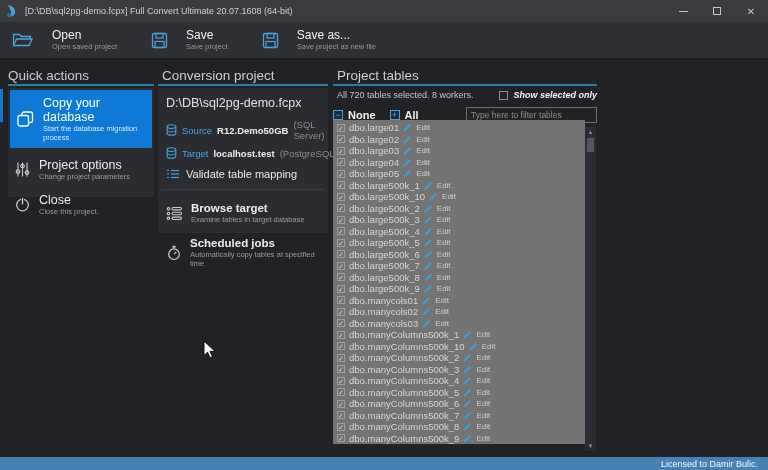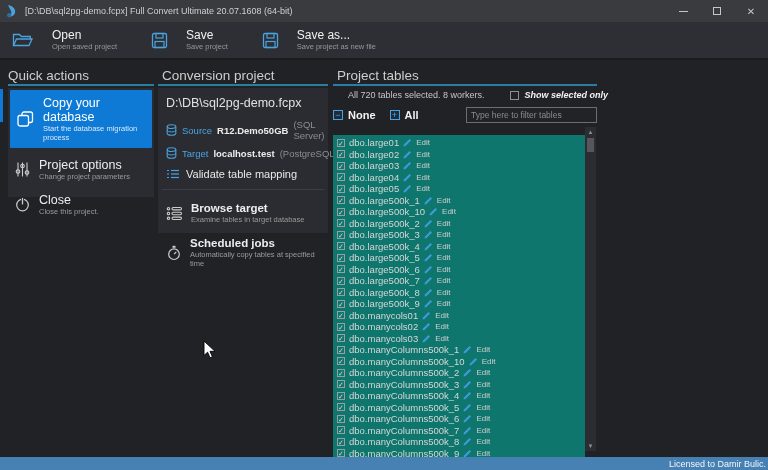--- a/index.html
+++ b/index.html
@@ -56,49 +56,49 @@
   .cp-label { color:#4aa3e0; }
   .cp-name { color:#ececec; font-weight:700; }
   .cp-type { color:#8b8d91; }
   .cp-validate { display:flex; align-items:center; gap:6px; padding:6px 0 7px 8px; font-size:11px; color:#e8e8e8; }
   .cp-divider { height:1px; background:#3d3e43; margin:2px 4px 6px 4px; }
   .cp-action { display:flex; align-items:center; gap:8px; padding:6px 0 7px 8px; }
   .cp-action .ttl { font-size:11.5px; color:#ededed; font-weight:700; line-height:13px; }
   .cp-action .sub { font-size:7.5px; color:#9a9a9a; line-height:9px; }
 
   
-  .pt-statusrow { position:absolute; left:344px; top:90px; width:264px; display:flex; align-items:center; }
+  .pt-statusrow { position:absolute; left:333px; top:90px; width:264px; display:flex; align-items:center; }
   .pt-status { font-size:9px; color:#c6c6c6; padding-left:4px; }
   .pt-show { margin-left:auto; display:flex; align-items:center; gap:5px; }
   .pt-show .lbl { font-size:9px; font-weight:700; color:#f2f2f2;font-style:italic; }
   .cbx { width:9px; height:9px; border:1px solid #8d9094; background:transparent; display:inline-block; }
 
   .pt-controls { position:absolute; left:333px; top:106px; width:264px; height:18px; display:flex; align-items:center; }
   .pt-btn { display:flex; align-items:center; gap:5px; margin-right:14px; }
   .pt-btn .lbl { font-size:11px; font-weight:700; color:#f2f2f2; }
   .mini-box { width:10px; height:10px; border:1px solid #4aa3e0; color:#4aa3e0; font-size:9px; line-height:8px; text-align:center; display:inline-block; background:#1d2b3a; }
   .pt-filter { margin-left:auto; width:131px; height:16px; background:#222327; border:1px solid #6b6d72; color:#c8c8c8; font-size:8.5px; padding:0 4px; font-family:"Liberation Sans", sans-serif; outline:none; }
   .pt-filter::placeholder { color:#8a8c90; }
 
-  .pt-list { position:absolute; left:333px; top:135px; width:252px; height:324px; background:#0f766e; padding:2px 0 0 4px; overflow:hidden; }
+  .pt-list { position:absolute; left:333px; top:120px; width:252px; height:324px; background:#737373; padding:2px 0 0 4px; overflow:hidden; }
   .pt-row { display:flex; align-items:center; gap:4px; height:11.5px; }
   .pt-row .cbx-s { width:8px; height:8px; border:1px solid #9a9da2; font-size:7px; line-height:7px; color:#d6d6d6; text-align:center; display:inline-block; }
   .pt-row .nm { font-size:9.5px; color:#d6d6d6; white-space:nowrap; }
   .pt-row .edit { font-size:8px; color:#cfcfcf; }
 
   .scrollbar { position:absolute; left:585px; top:127px; width:11px; height:324px; background:#2c2d32; display:flex; flex-direction:column; align-items:center; }
   .sb-arrow { width:11px; height:10px; display:flex; align-items:center; justify-content:center; color:#8d8f94; font-size:6px; }
   .sb-thumb { width:7px; height:14px; background:#55575c; margin-top:1px; }
   .sb-spacer { flex:1; }
 
   
   .statusbar {
     position:absolute; left:0; top:457px; width:768px; height:13px;
     background:#4781b4; display:flex; align-items:center; justify-content:flex-end;
-    padding-right:2px; font-size:9px; color:#f2f6fa;
+    padding-right:10px; font-size:9px; color:#f2f6fa;
   }
 
   .cursor { position:absolute; left:203px; top:340px; z-index:50; }
 </style>
 </head>
 <body>
 
 <div class="titlebar">
   <span class="logo">
     <svg width="14" height="15" viewBox="0 0 14 15">

